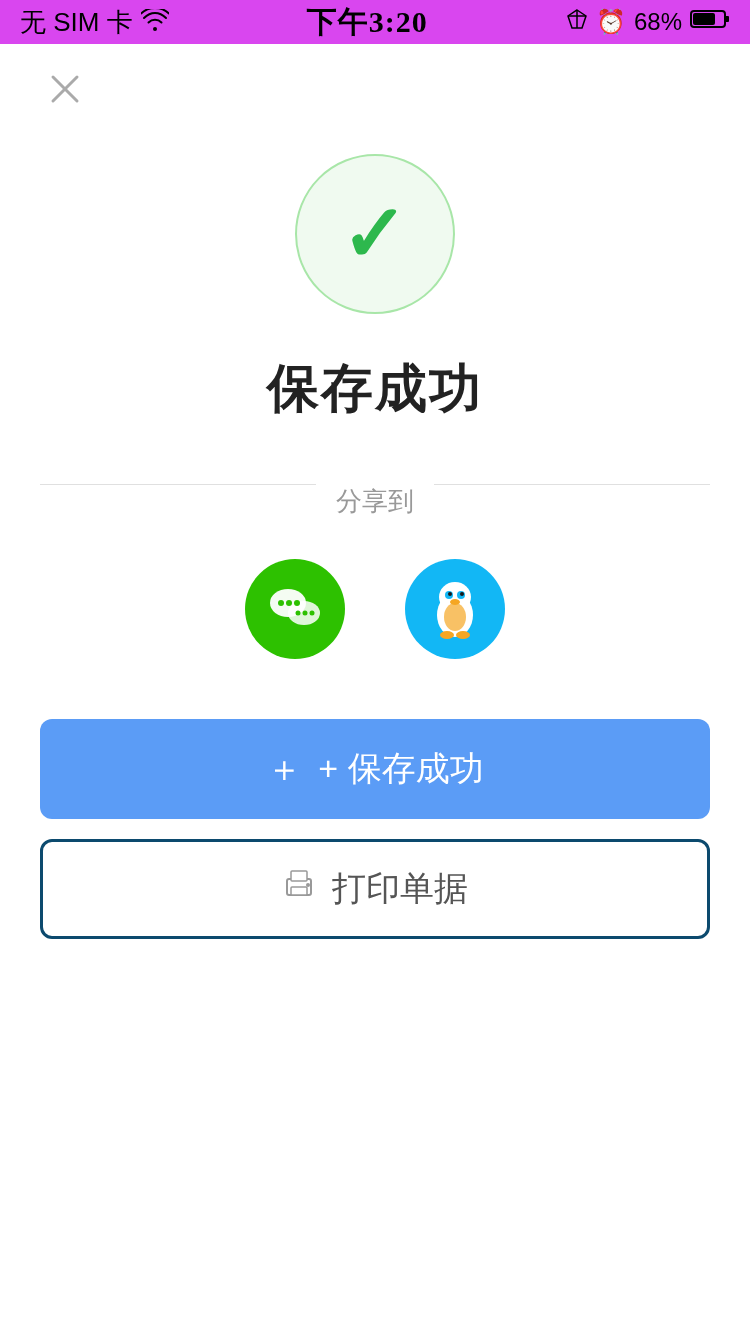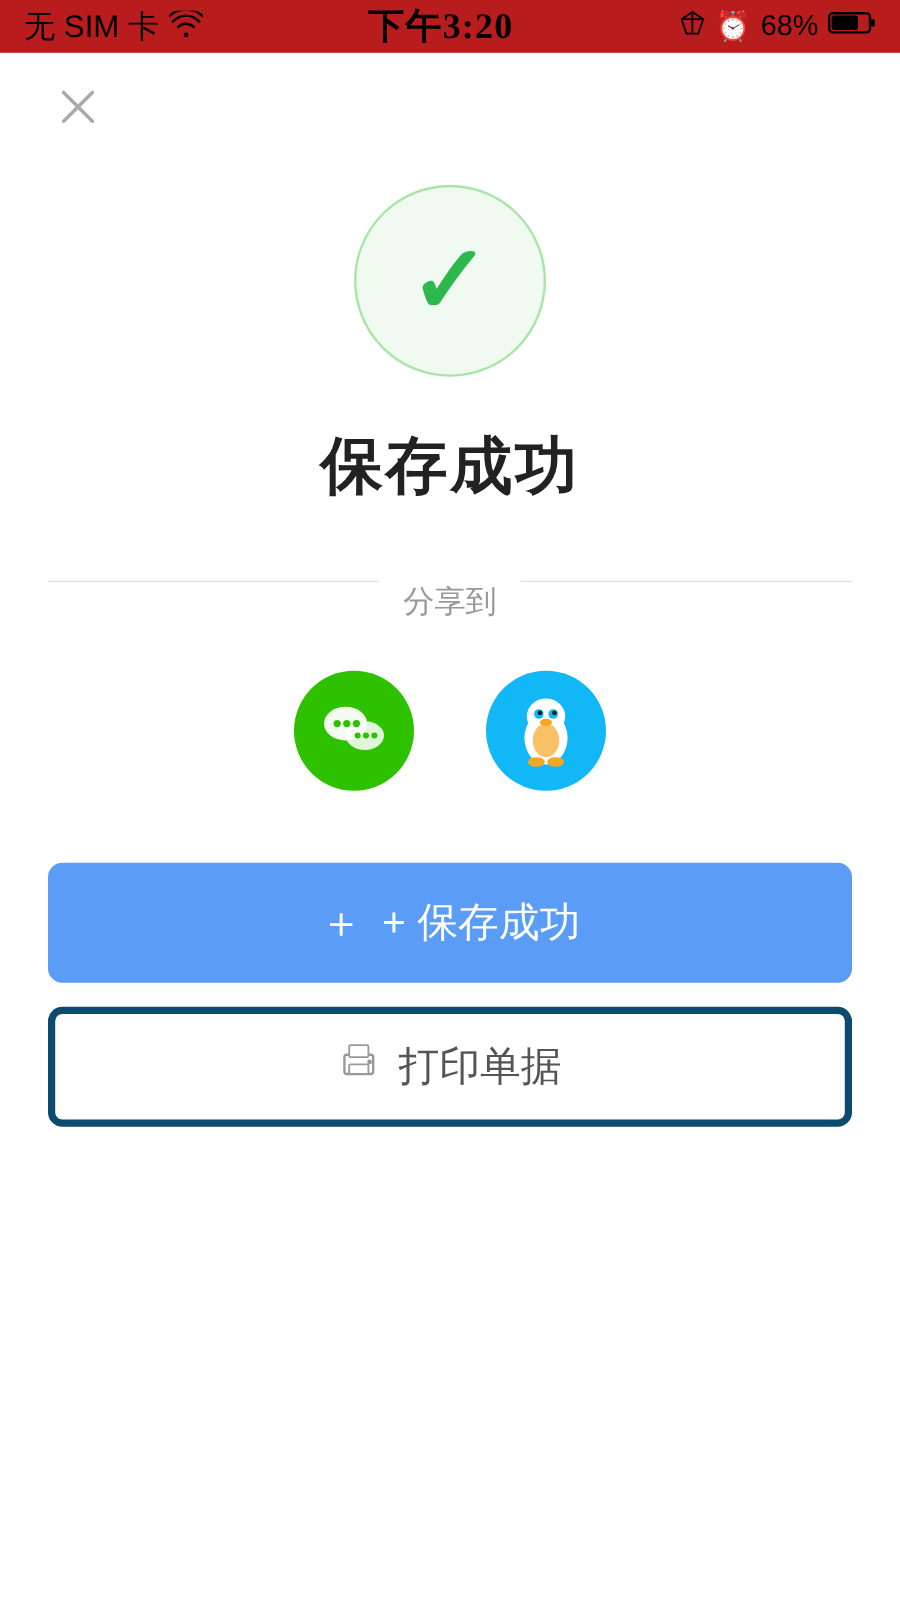--- a/index.html
+++ b/index.html
@@ -10,21 +10,21 @@
       min-height: 1334px;
       background: #ffffff;
       font-family: -apple-system, "PingFang SC", "Helvetica Neue", Arial, sans-serif;
       position: relative;
     }
 
     
     .status-bar {
       width: 100%;
       height: 44px;
-      background: #b91c1c;
+      background: #d946ef;
       display: flex;
       align-items: center;
       justify-content: space-between;
       padding: 0 20px;
       font-size: 28px;
       font-weight: 500;
     }
 
     .status-left {
       display: flex;
@@ -168,21 +168,21 @@
       display: flex;
       align-items: center;
       justify-content: center;
       gap: 16px;
     }
 
     .btn-secondary {
       width: 100%;
       height: 100px;
       background: #ffffff;
-      border: 6px solid #0c4a6e;
+      border: 3px solid #0c4a6e;
       border-radius: 12px;
       color: #555555;
       font-size: 34px;
       cursor: pointer;
       display: flex;
       align-items: center;
       justify-content: center;
       gap: 16px;
     }
 

